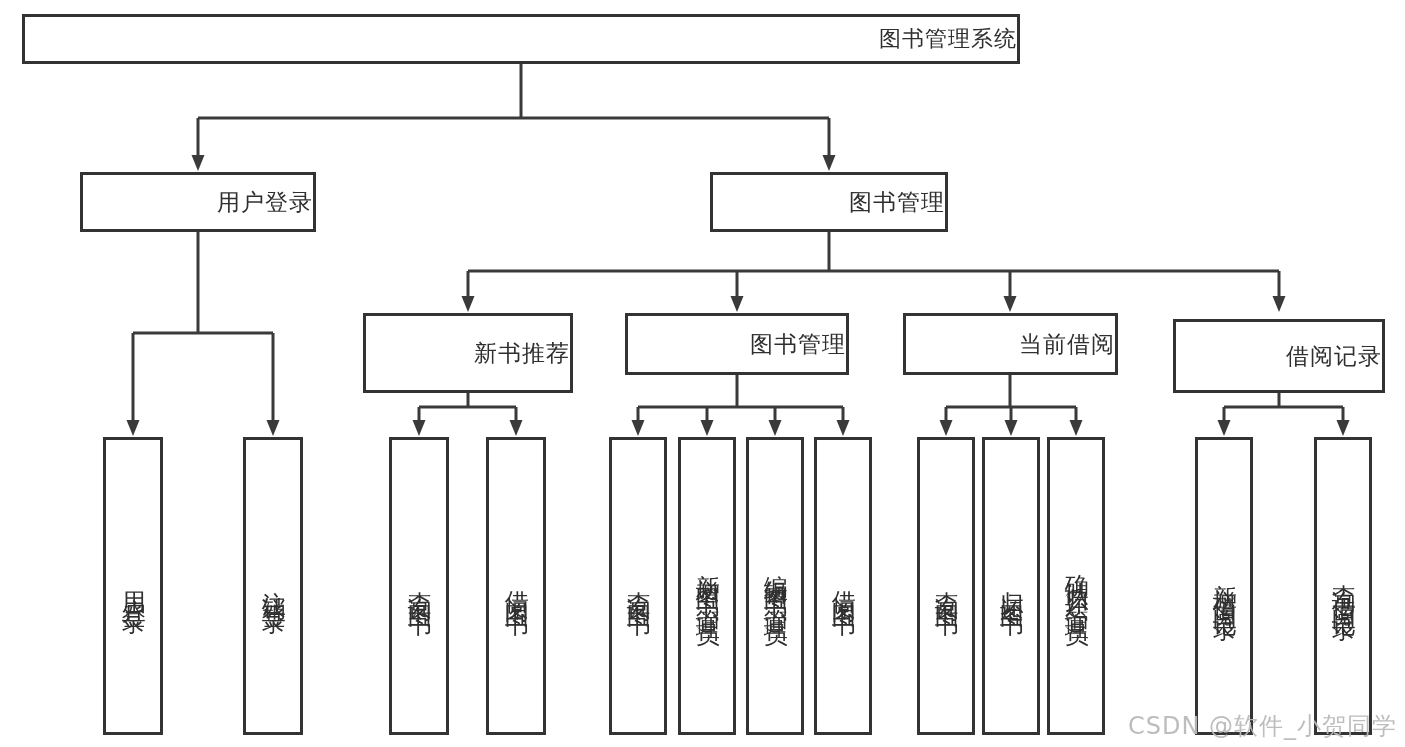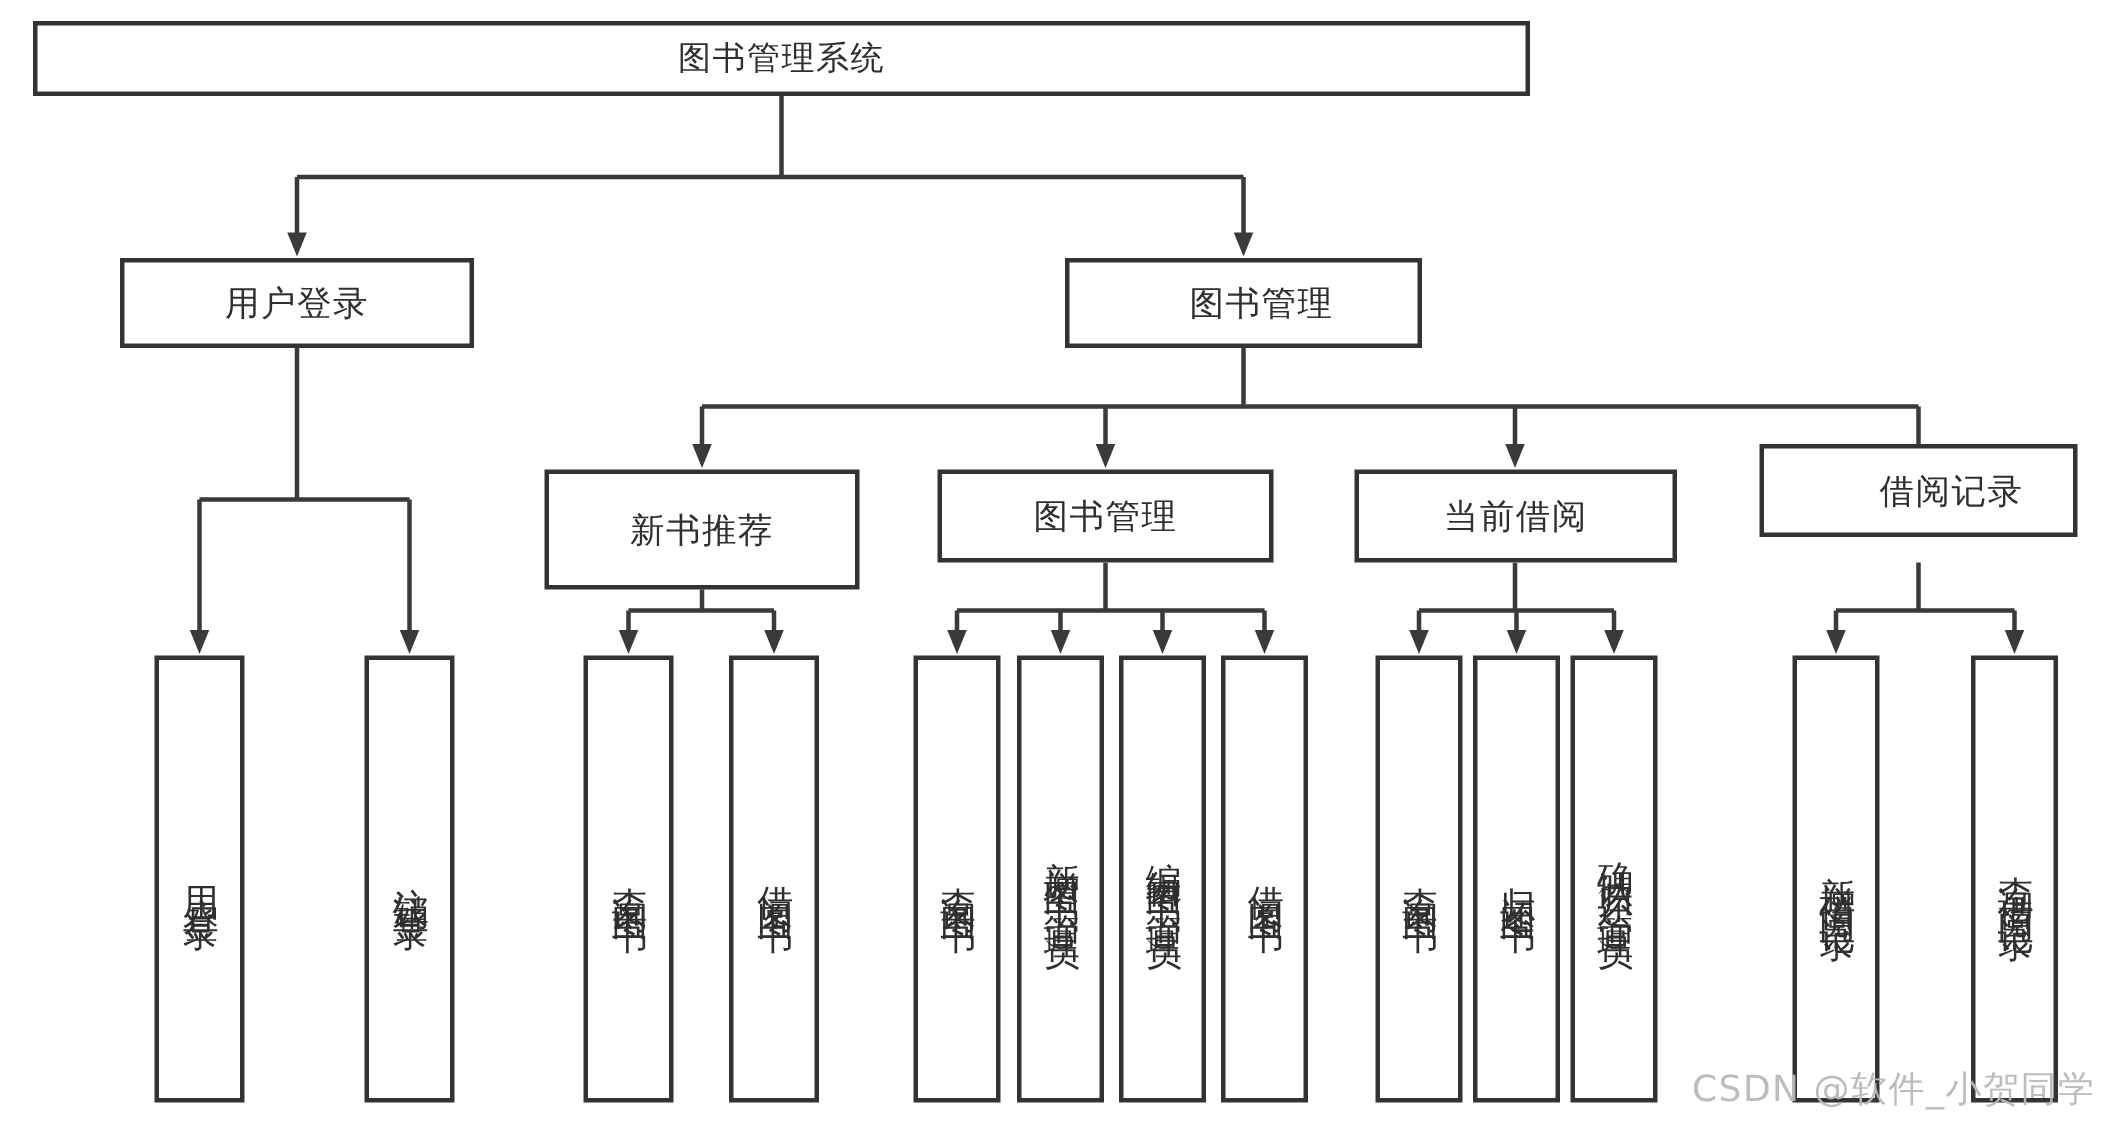--- a/index.html
+++ b/index.html
@@ -30,20 +30,21 @@
     color: #2f2f2f;
     display: flex;
     align-items: center;
     justify-content: center;
     text-align: center;
   }
   .h-node {
     font-size: 23px;
     letter-spacing: 1px;
     white-space: nowrap;
+    justify-content: flex-end;
   }
   .root-node {
     font-size: 22px;
   }
   .v-node .v-label {
     writing-mode: vertical-rl;
     text-orientation: mixed;
     font-size: 24px;
     letter-spacing: 7px;
     line-height: 1.15;
@@ -134,21 +135,21 @@
 
   <div class="node h-node" style="left:363px; top:313px; width:210px; height:80px;">
     <span>新书推荐</span>
   </div>
   <div class="node h-node" style="left:625px; top:313px; width:224px; height:62px;">
     <span>图书管理</span>
   </div>
   <div class="node h-node" style="left:903px; top:313px; width:215px; height:62px;">
     <span>当前借阅</span>
   </div>
-  <div class="node h-node" style="left:1173px; top:296px; width:212px; height:62px;padding-left:44px;">
+  <div class="node h-node" style="left:1173px; top:319px; width:212px; height:74px;padding-left:44px;">
     <span>借阅记录</span>
   </div>
 
   <div class="node v-node" style="left:103px; top:437px; width:60px; height:298px;">
     <span class="v-label">用户登录</span>
   </div>
   <div class="node v-node" style="left:243px; top:437px; width:60px; height:298px;">
     <span class="v-label">注销登录</span>
   </div>
 

